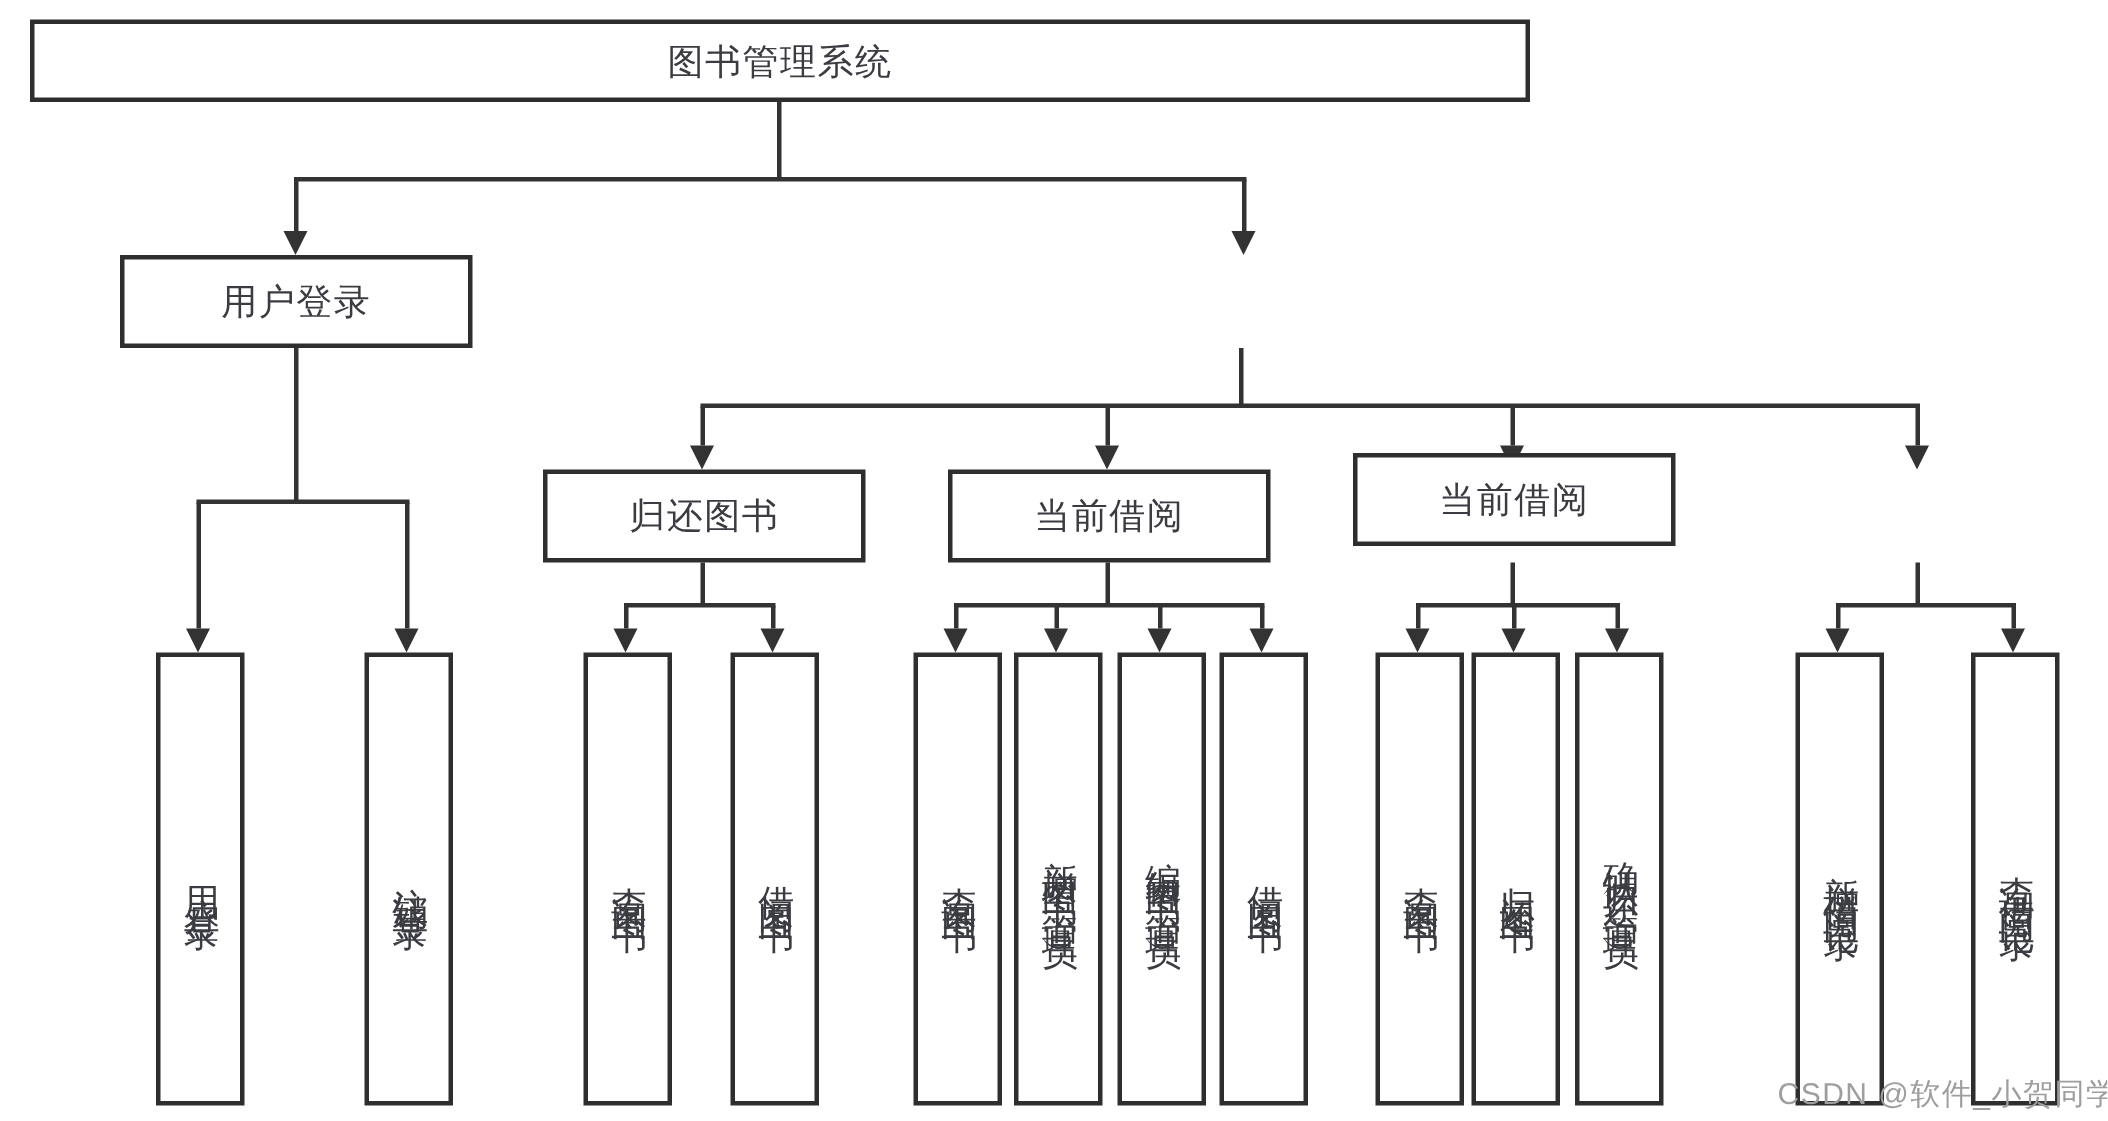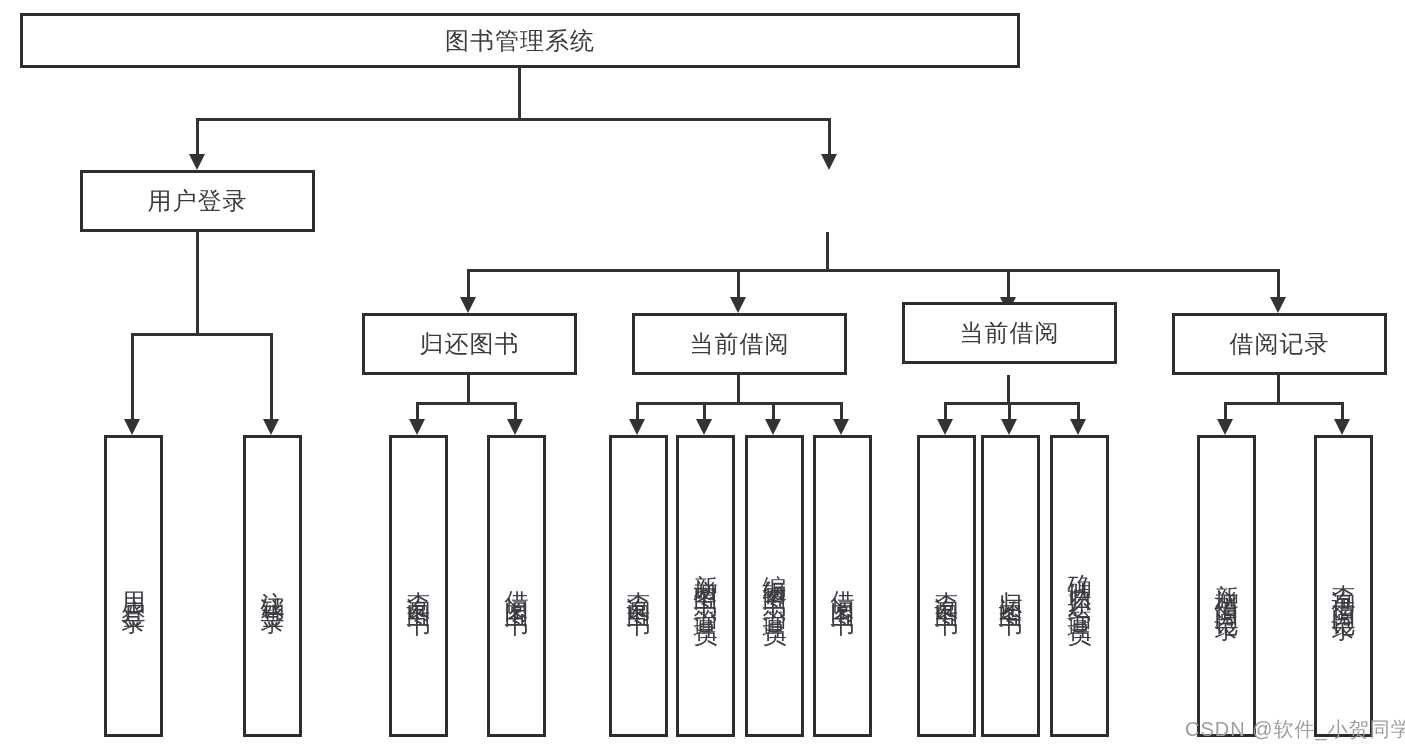--- a/index.html
+++ b/index.html
@@ -64,23 +64,20 @@
   <div class="arrow" style="left:1270px;top:297px;"></div>
 
   <div class="box hbox" style="left:362px;top:313px;width:215px;height:62px;">
     <span>归还图书</span>
   </div>
   <div class="box hbox" style="left:632px;top:313px;width:215px;height:62px;">
     <span>当前借阅</span>
   </div>
   <div class="box hbox" style="left:902px;top:302px;width:215px;height:62px;">
     <span>当前借阅</span>
-  </div>
-  <div class="box hbox" style="left:1172px;top:313px;width:215px;height:62px;">
-    <span>借阅记录</span>
   </div>
 
   <div class="vline" style="left:467px;top:375px;height:29px;"></div>
   <div class="hline" style="left:416px;top:402px;width:101px;"></div>
   <div class="vline" style="left:416px;top:404px;height:15px;"></div>
   <div class="arrow" style="left:409px;top:419px;"></div>
   <div class="vline" style="left:514px;top:404px;height:15px;"></div>
   <div class="arrow" style="left:507px;top:419px;"></div>
 
   <div class="vline" style="left:737px;top:375px;height:29px;"></div>

